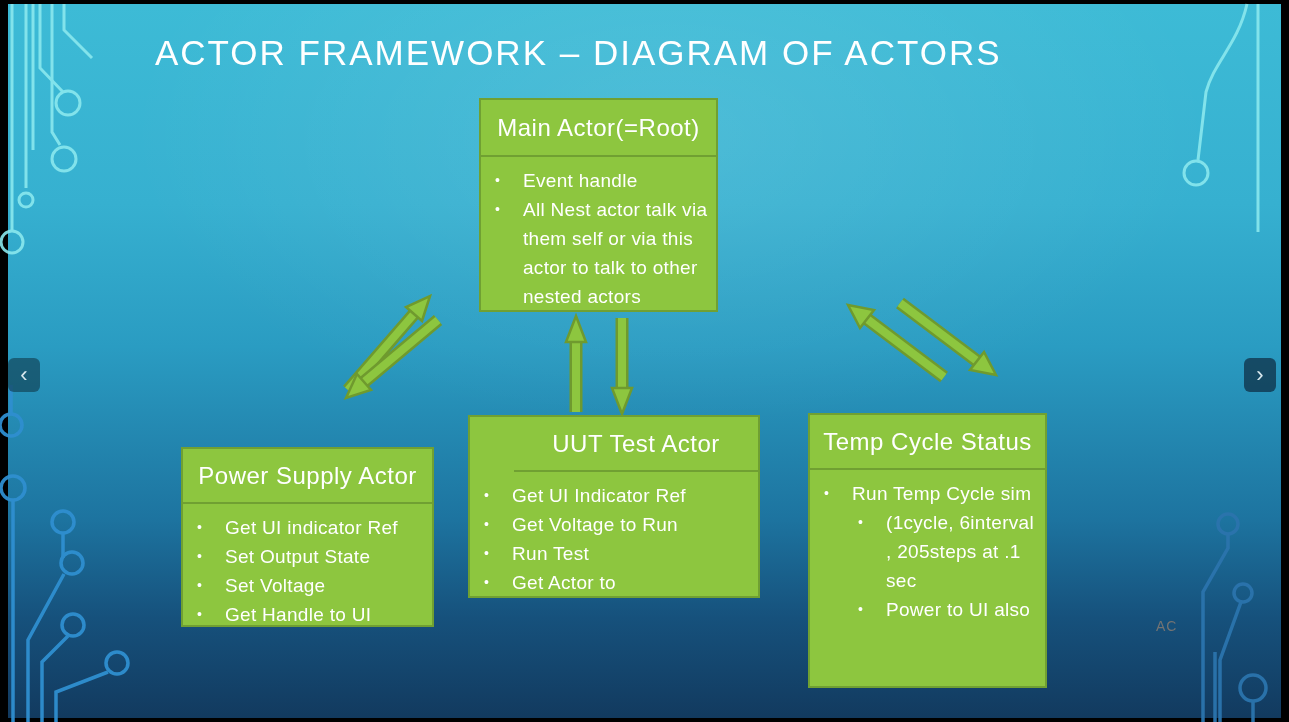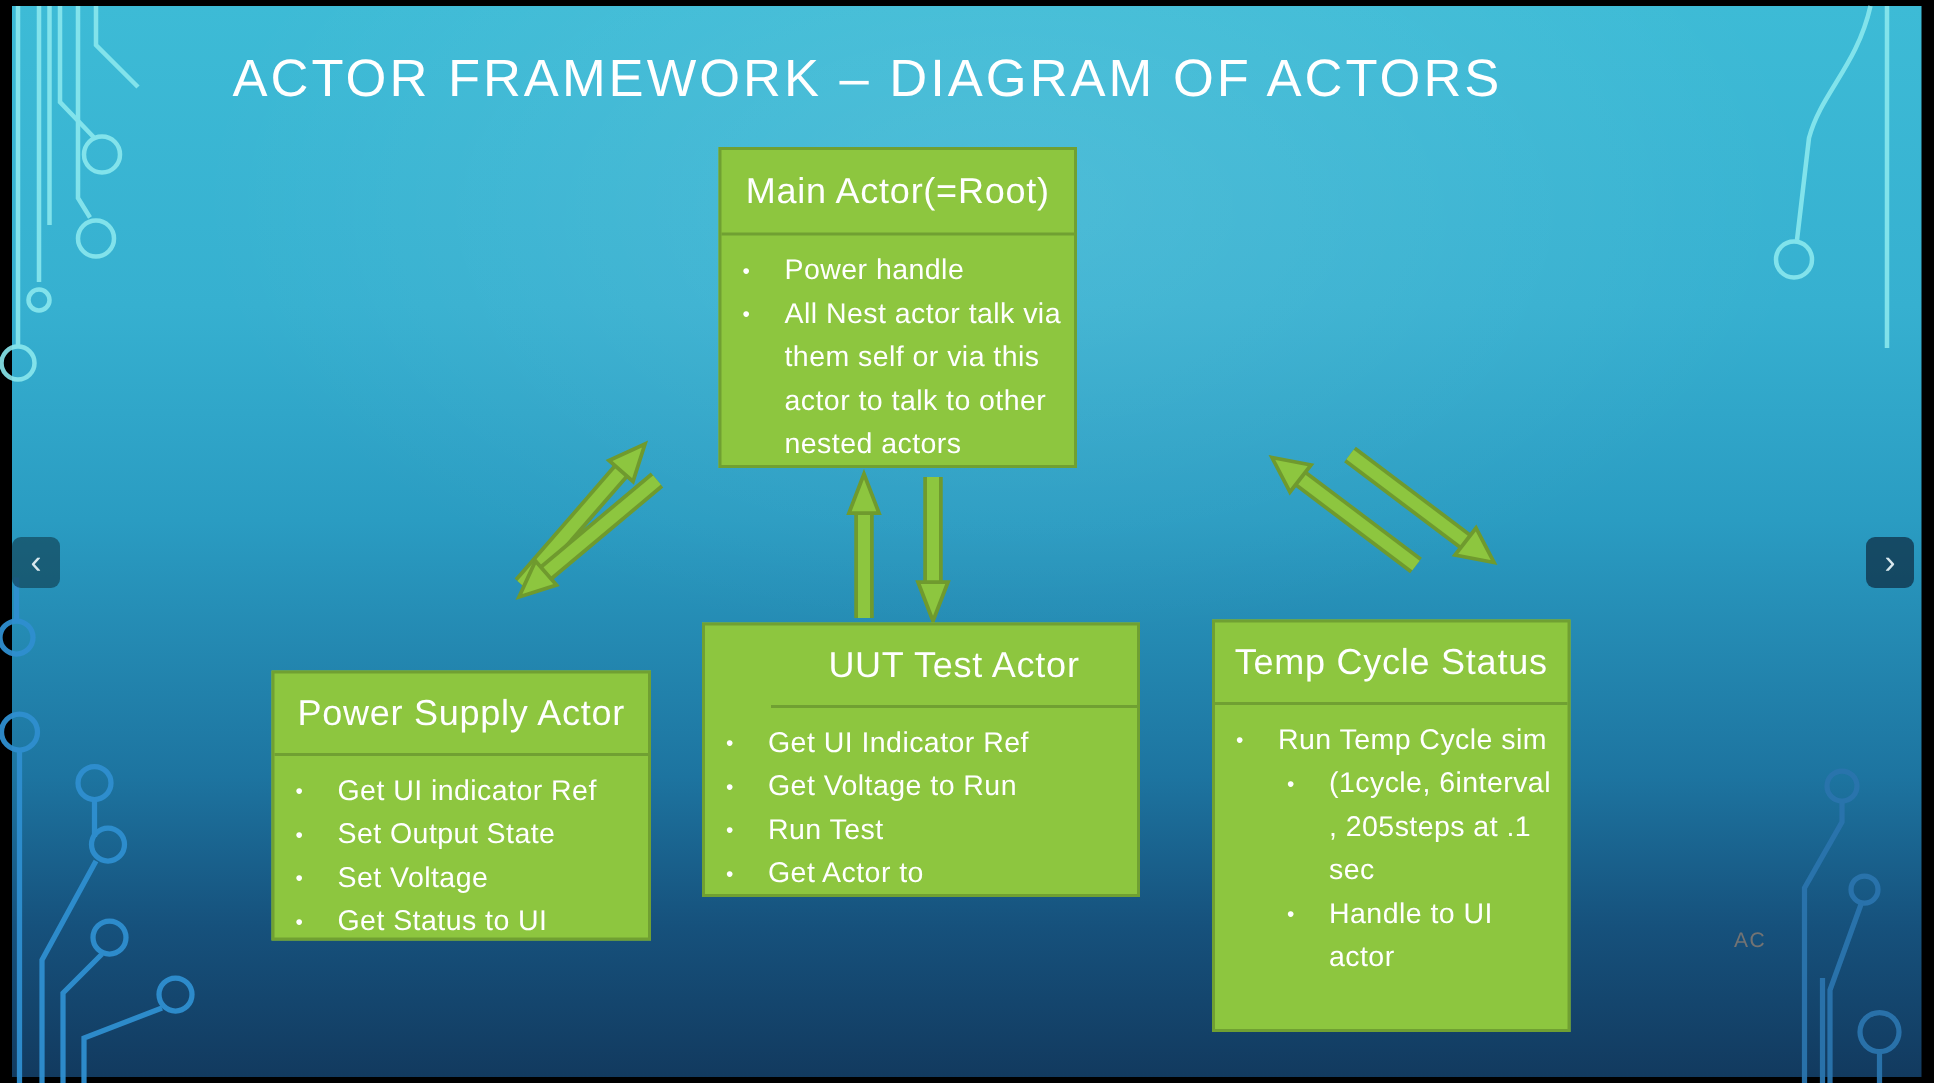--- a/index.html
+++ b/index.html
@@ -114,21 +114,21 @@
   </svg>
 
   <div class="title">ACTOR FRAMEWORK – DIAGRAM OF ACTORS</div>
 
   <div class="actor-box" id="box-main">
     <div class="box-header">Main Actor(=Root)</div>
     <div class="box-body">
       <ul>
         <li>
           <span class="bullet">•</span>
-          <span>Power handle</span>
+          <span>Event handle</span>
         </li>
         <li>
           <span class="bullet">•</span>
           <span>All Nest actor talk via them self or via this actor to talk to other nested actors</span>
         </li>
       </ul>
     </div>
   </div>
 
   <div class="actor-box" id="box-power">
@@ -142,21 +142,21 @@
         <li>
           <span class="bullet">•</span>
           <span>Set Output State</span>
         </li>
         <li>
           <span class="bullet">•</span>
           <span>Set Voltage</span>
         </li>
         <li>
           <span class="bullet">•</span>
-          <span>Get Status to UI</span>
+          <span>Get Handle to UI</span>
         </li>
       </ul>
     </div>
   </div>
 
   <div class="actor-box" id="box-uut">
     <div class="box-header">UUT Test Actor</div>
     <div class="box-body">
       <ul>
         <li>
@@ -186,21 +186,21 @@
         <li>
           <span class="bullet">•</span>
           <span>Run Temp Cycle sim</span>
         </li>
         <li class="sub">
           <span class="bullet">•</span>
           <span>(1cycle, 6interval , 205steps at .1 sec</span>
         </li>
         <li class="sub">
           <span class="bullet">•</span>
-          <span>Handle to UI actor</span>
+          <span>Power to UI also</span>
         </li>
       </ul>
     </div>
   </div>
 
   <button class="nav-btn" id="nav-prev">
     <span>‹</span>
   </button>
   <button class="nav-btn" id="nav-next">
     <span>›</span>

